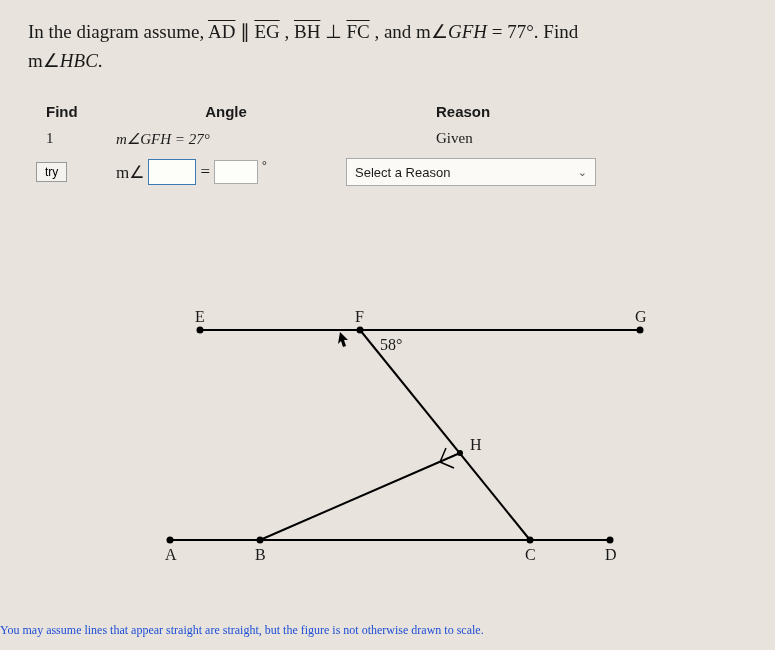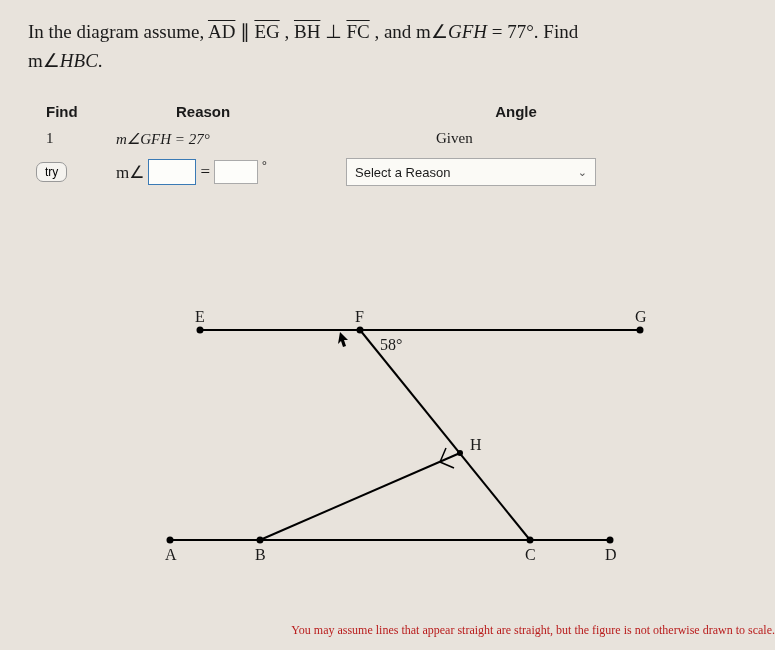--- a/index.html
+++ b/index.html
@@ -29,21 +29,21 @@
   .hdr { font-weight: bold; font-family: Arial, sans-serif; }
   .hdr.angle { text-align: center; padding-right: 40px;}
   .hdr.reason { padding-left: 60px;}
   .step-col { text-align: left; padding-left: 10px;}
   .angle-col { text-align: left; }
   .reason-col { padding-left: 60px; }
   .row2 { display: flex; align-items: center; gap: 6px; }
   .try-btn {
     border: 1px solid #999;
     background: #f5f3ef;
-    border-radius: 7px;
+    border-radius: 0;
     padding: 2px 8px;
     font-size: 12px;
     font-family: Arial, sans-serif;
     cursor: pointer;
   }
   .angle-row2 { display: flex; align-items: center; gap: 4px; font-size: 17px;}
   .inp {
     width: 48px;
     height: 26px;
     border: 1.5px solid #3a7ab5;
@@ -83,23 +83,23 @@
   .pt-label {
     font-family: Georgia, serif;
     font-size: 16px;
     fill: #1a1a1a;
   }
   .footnote {
     position: absolute;
     bottom: 12px;
     left: 0;
     width: 100%;
-    text-align: right;
+    text-align: left;
     font-size: 12px;
-    color: #b91c1c;
+    color: #1d4ed8;
     font-family: Georgia, serif;
   }
 </style>
 </head>
 <body>
 
 <div class="problem">
   <span>In the diagram assume, </span>
   <span class="overline">AD</span>
   <span> ∥ </span>
@@ -108,22 +108,22 @@
   <span class="overline">BH</span>
   <span> ⊥ </span>
   <span class="overline">FC</span>
   <span>, and m∠</span><i>GFH</i><span> = 77°. Find</span>
   <br>
   <span>m∠</span><i>HBC</i><span>.</span>
 </div>
 
 <div class="table-area">
   <div class="hdr step-col">Find</div>
+  <div class="hdr angle">Angle</div>
   <div class="hdr reason">Reason</div>
-  <div class="hdr angle">Angle</div>
 
   <div class="step-col">1</div>
   <div class="angle-col" style="font-style:italic;">m∠GFH = 27°</div>
   <div class="reason-col">Given</div>
 
   <div class="row2">
     <button class="try-btn">try</button>
   </div>
   <div class="angle-row2">
     <span>m∠</span>

